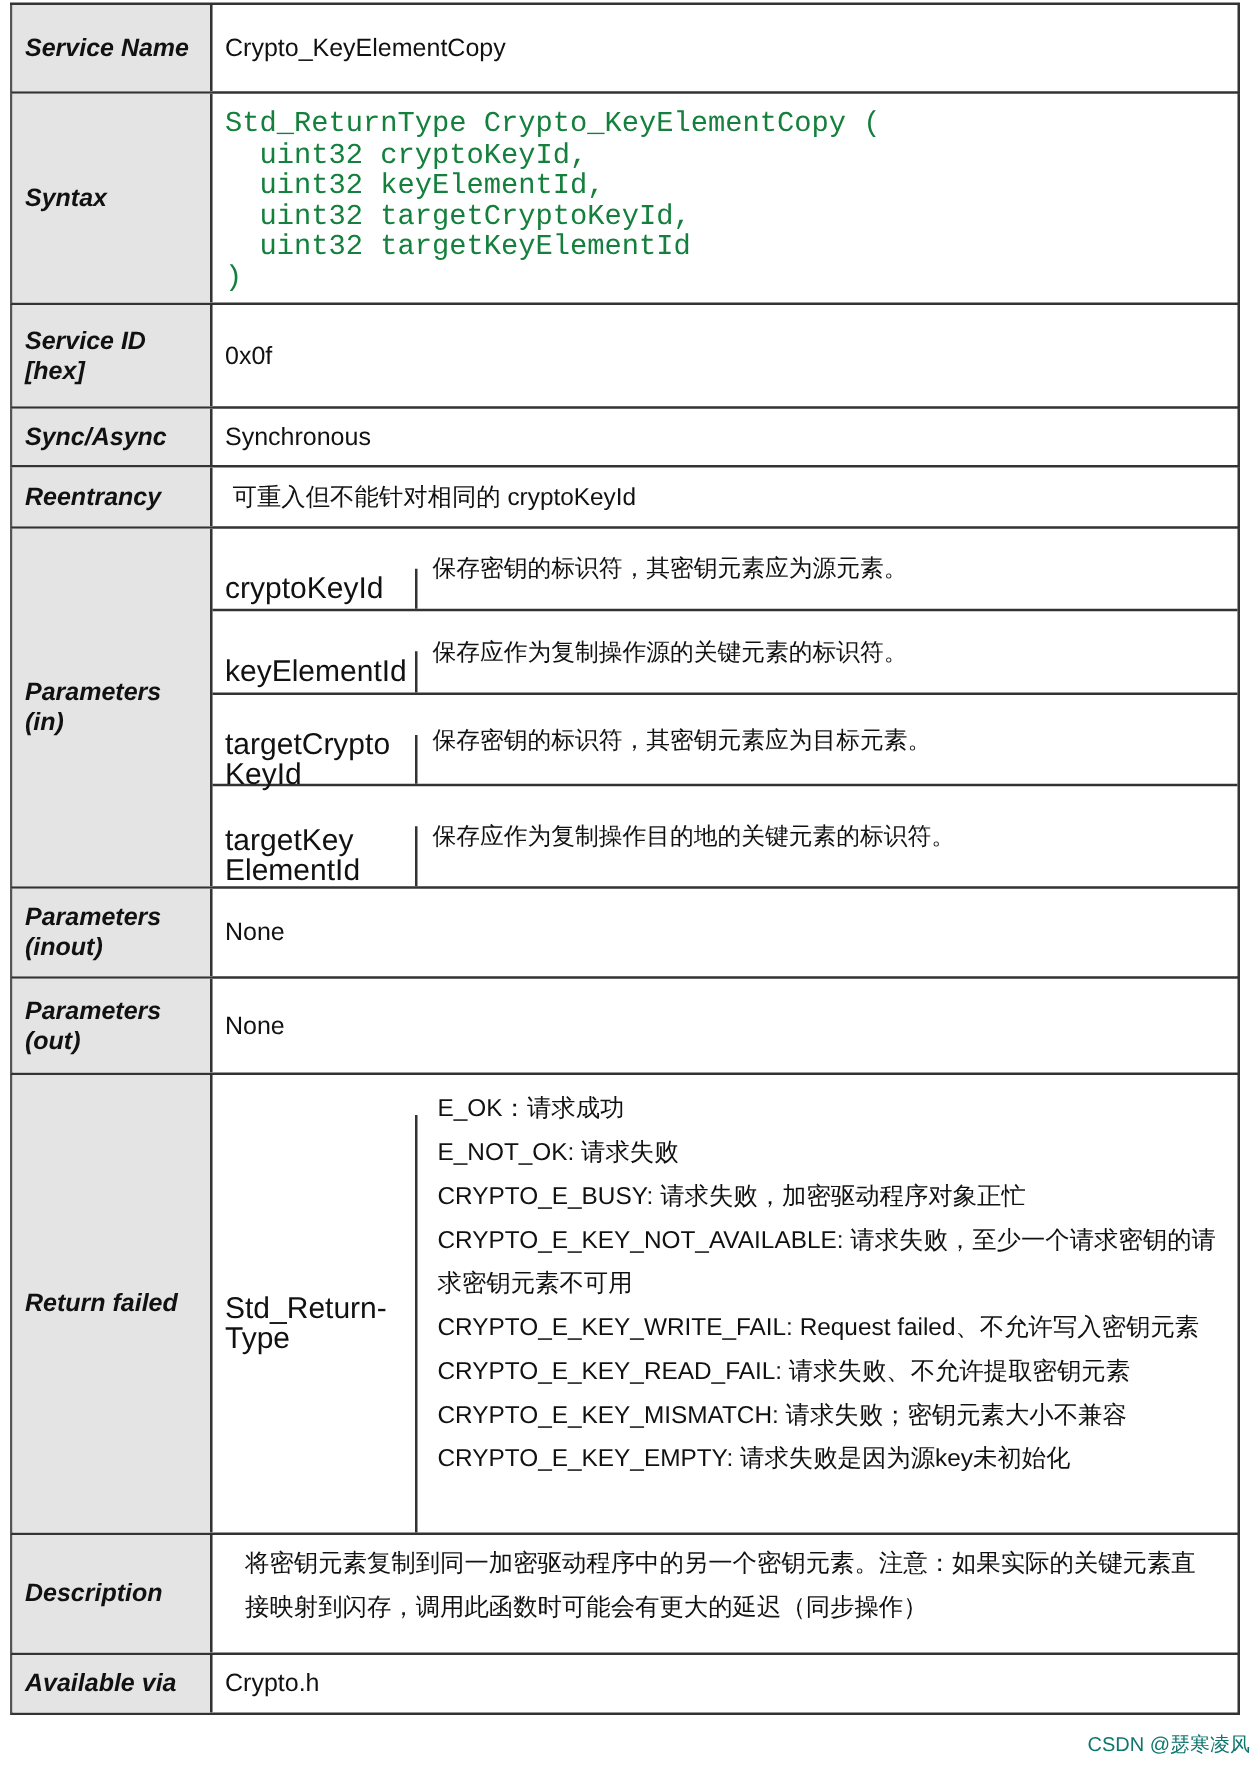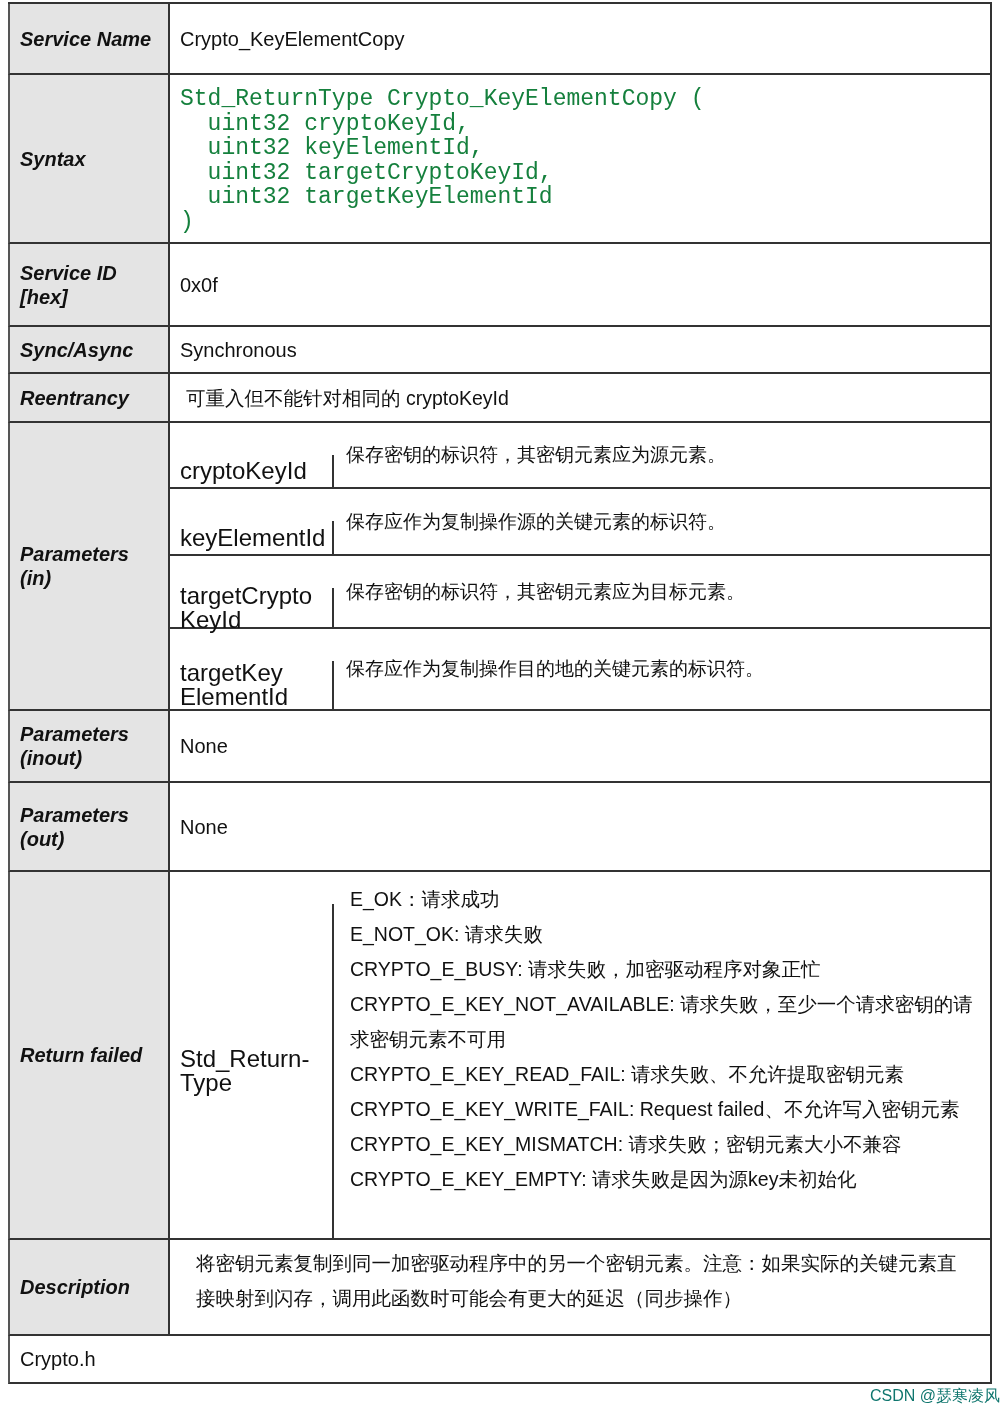--- a/index.html
+++ b/index.html
@@ -80,46 +80,47 @@
         <div class="pdesc">保存应作为复制操作目的地的关键元素的标识符。</div>
       </div>
     </div>
   </div>
 
   <div class="row" style="height:72px">
     <div class="lbl">Parameters (inout)</div>
     <div class="val">None</div>
   </div>
 
-  <div class="row" style="height:89px">
+  <div class="row" style="height:77px">
     <div class="lbl">Parameters (out)</div>
     <div class="val">None</div>
   </div>
 
   <div class="row" style="height:368px">
     <div class="lbl">Return failed</div>
     <div class="pname" style="border-right:2px solid #333">Std_Return-Type</div>
     <div class="rvlist">
       <div>E_OK：请求成功</div>
       <div>E_NOT_OK: 请求失败</div>
       <div>CRYPTO_E_BUSY: 请求失败，加密驱动程序对象正忙</div>
       <div>CRYPTO_E_KEY_NOT_AVAILABLE: 请求失败，至少一个请求密钥的请求密钥元素不可用</div>
+      <div>CRYPTO_E_KEY_WRITE_FAIL: Request failed、不允许写入密钥元素</div>
       <div>CRYPTO_E_KEY_READ_FAIL: 请求失败、不允许提取密钥元素</div>
-      <div>CRYPTO_E_KEY_WRITE_FAIL: Request failed、不允许写入密钥元素</div>
       <div>CRYPTO_E_KEY_MISMATCH: 请求失败；密钥元素大小不兼容</div>
       <div>CRYPTO_E_KEY_EMPTY: 请求失败是因为源key未初始化</div>
     </div>
   </div>
 
   <div class="row" style="height:96px">
     <div class="lbl">Description</div>
     <div class="val" style="align-items:flex-start">
       <span class="desc">将密钥元素复制到同一加密驱动程序中的另一个密钥元素。注意：如果实际的关键元素直接映射到闪存，调用此函数时可能会有更大的延迟（同步操作）</span>
     </div>
   </div>
 
   <div class="row" style="height:48px">
+    <div class="lbl">Available via</div>
     <div class="val">Crypto.h</div>
   </div>
 
 </div>
 
 <div class="watermark">CSDN @瑟寒凌风</div>
 
 </body></html>

